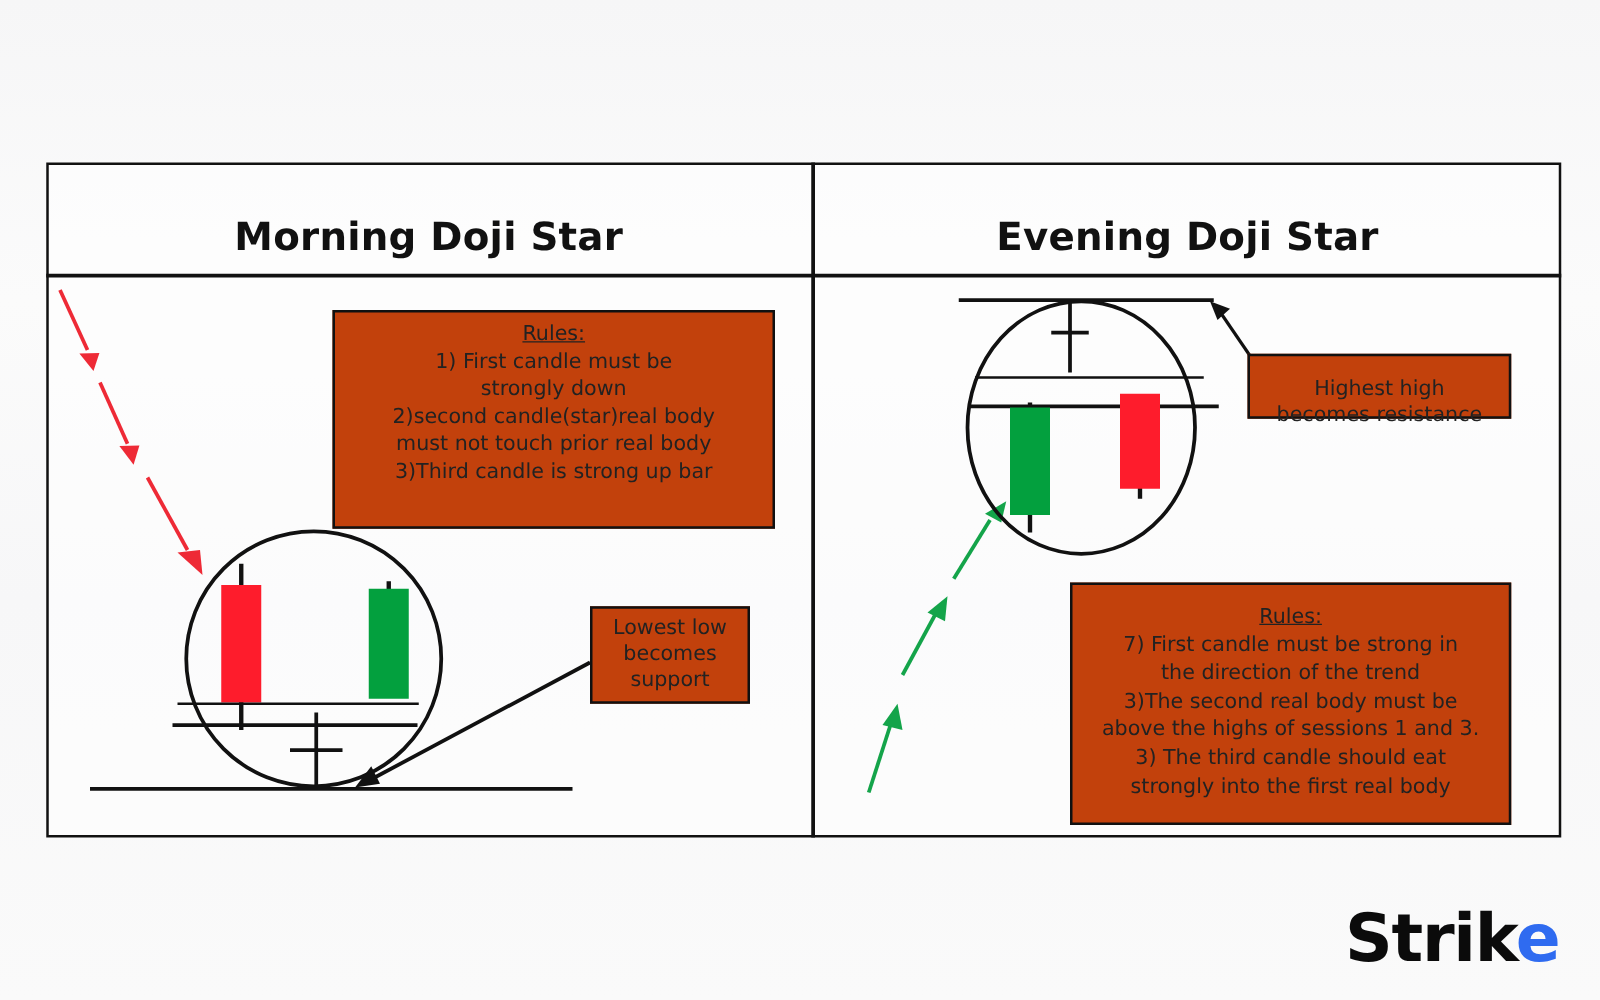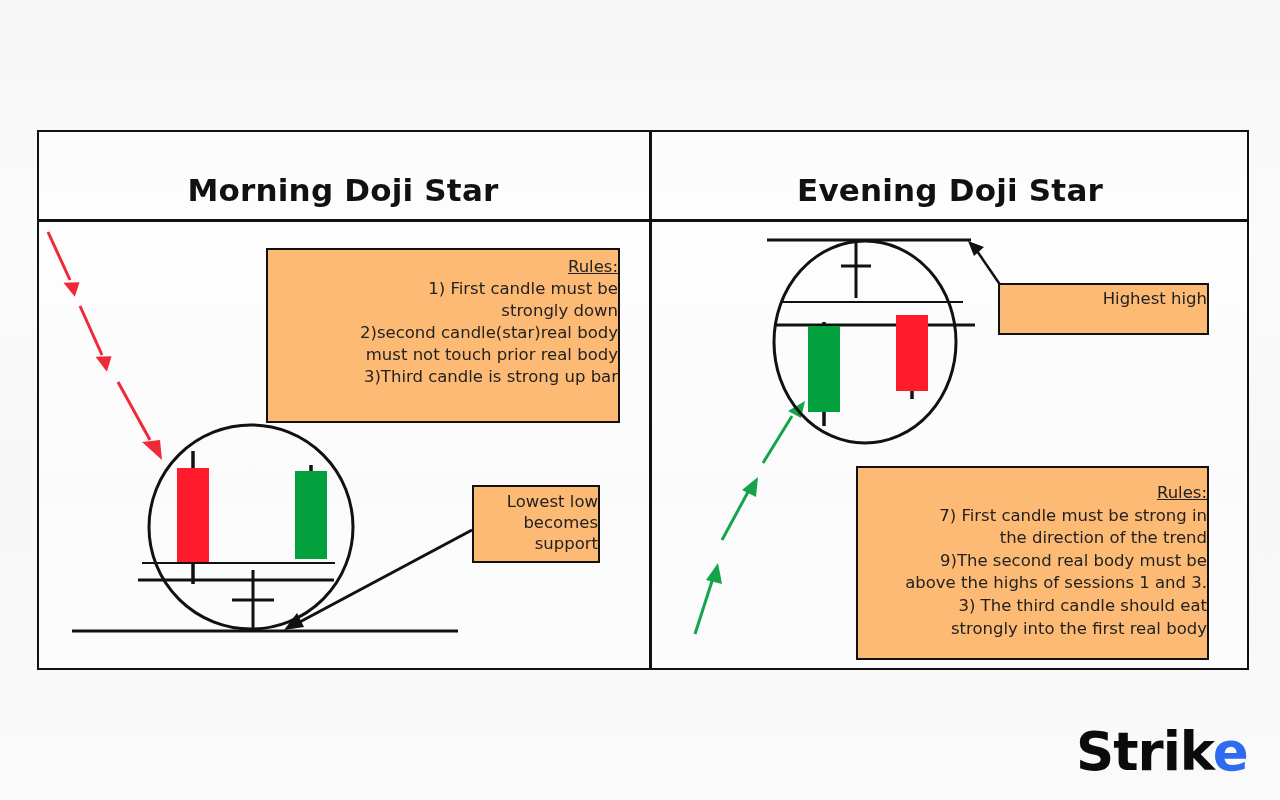--- a/index.html
+++ b/index.html
@@ -17,30 +17,30 @@
     .divider-v { position: absolute; left: 649px; top: 130px; width: 2.5px; height: 540px; background: #111; }
     .divider-h { position: absolute; left: 37px; top: 219px; width: 1212px; height: 2.5px; background: #111; }
     .title {
       position: absolute; top: 152px; height: 50px;
       font-family: "DejaVu Sans", sans-serif; font-weight: bold; font-size: 31px;
       color: #111; text-align: center; letter-spacing: 0.2px; margin-top: 20px;
     }
     .title.left { left: 37px; width: 612px; }
     .title.right { left: 651px; width: 598px; }
     .box {
-      position: absolute; border: 2.5px solid #111; background: #fdba74; box-sizing: border-box;
-      text-align: right; color: #222; font-family: "DejaVu Sans", sans-serif;
+      position: absolute; border: 2.5px solid #111; background: #c2410c; box-sizing: border-box;
+      text-align: center; color: #222; font-family: "DejaVu Sans", sans-serif;
     }
     .rules1 { left: 266px; top: 248px; width: 354px; height: 175px; font-size: 16.5px; line-height: 22px; padding-top: 6px; }
     .rules2 { left: 856px; top: 466px; width: 353px; height: 194px; font-size: 16.5px; line-height: 22.6px; padding-top: 14px; }
     .rules-title { text-decoration: underline; display: block; }
     .rule-line { display: block; white-space: nowrap; }
     .note { font-size: 16.5px; line-height: 21px; }
     .note1 { left: 472px; top: 485px; width: 128px; height: 78px; padding-top: 4px; }
-    .note2 { left: 998px; top: 283px; width: 211px; height: 52px; padding-top: 3px; }
+    .note2 { left: 998px; top: 283px; width: 211px; height: 52px; padding-top: 15px; }
     svg.diagram { position: absolute; left: 0; top: 0; }
     .logo {
       position: absolute; left: 1076px; top: 722px; height: 60px;
       font-family: "DejaVu Sans", sans-serif; font-weight: bold; font-size: 53px; letter-spacing: -1px;
       color: #0b0b0b; line-height: 60px;
     }
     .logo .accent { color: #2f6bf0; }
   </style>
 </head>
 <body>
@@ -144,25 +144,26 @@
 </div>
 
 <div class="box note note1">
   <span class="rule-line">Lowest low</span>
   <span class="rule-line">becomes</span>
   <span class="rule-line">support</span>
 </div>
 
 <div class="box note note2">
   <span class="rule-line">Highest high</span>
+  <span class="rule-line">becomes resistance</span>
 </div>
 
 <div class="box rules2">
   <span class="rules-title">Rules:</span>
   <span class="rule-line">7) First candle must be strong in</span>
   <span class="rule-line">the direction of the trend</span>
-  <span class="rule-line">9)The second real body must be</span>
+  <span class="rule-line">3)The second real body must be</span>
   <span class="rule-line">above the highs of sessions 1 and 3.</span>
   <span class="rule-line">3) The third candle should eat</span>
   <span class="rule-line">strongly into the first real body</span>
 </div>
 
 <div class="logo"><span>Stri</span><span>k</span><span class="accent">e</span></div>
 
 </body></html>

